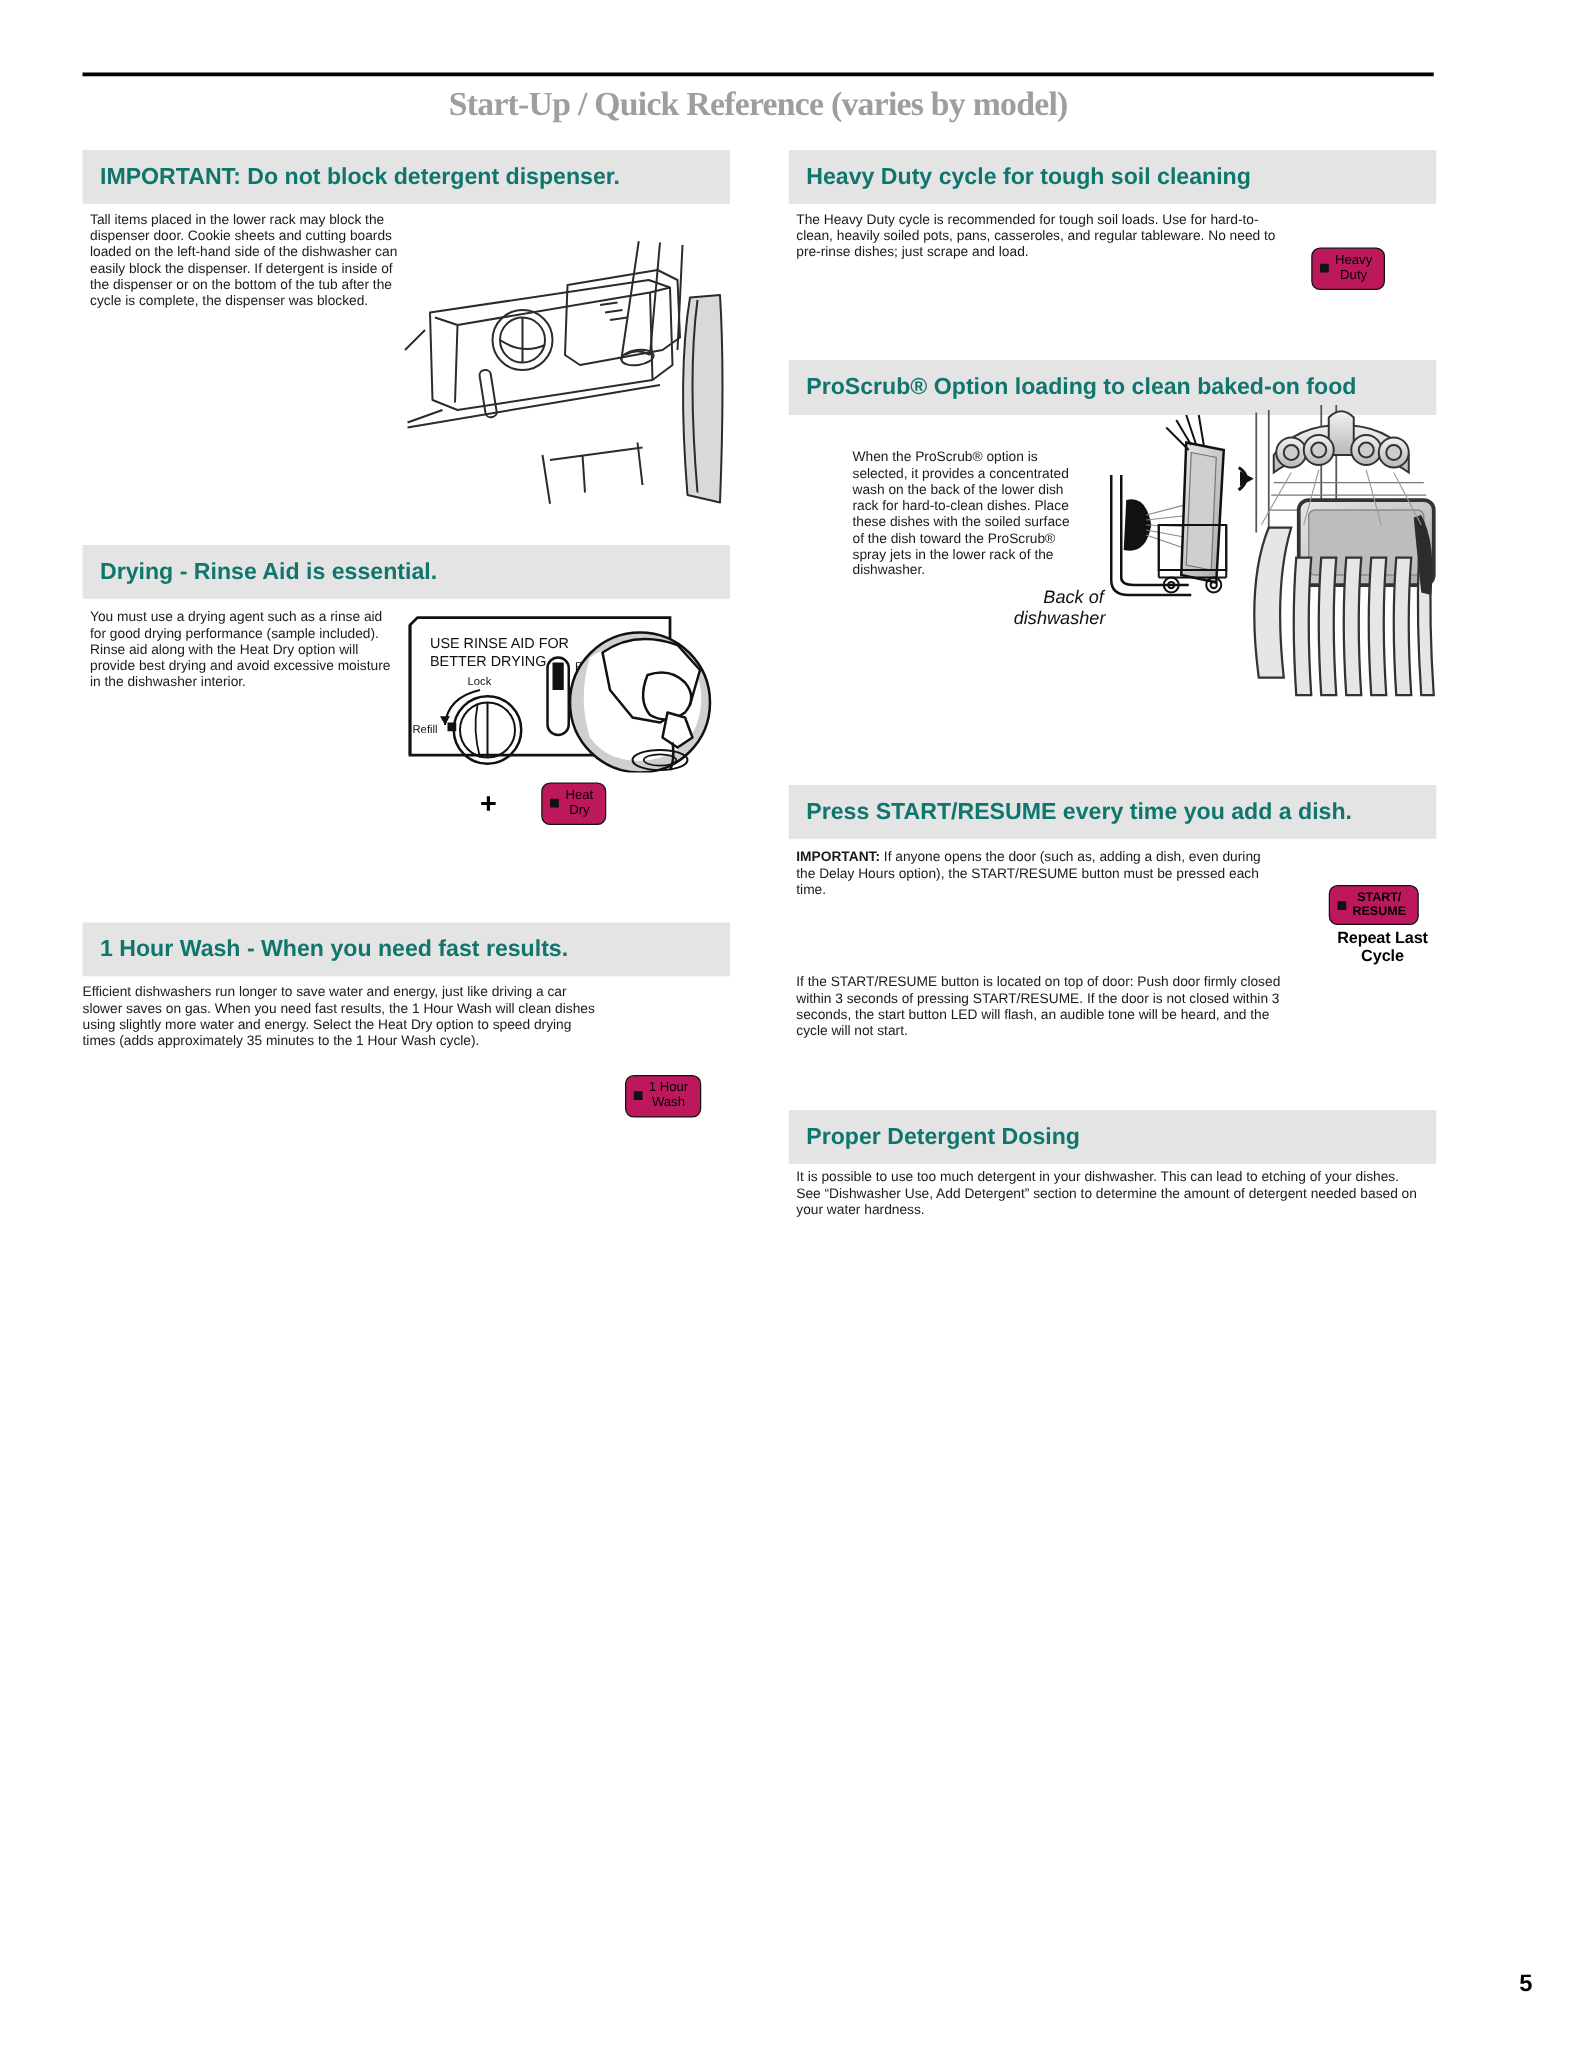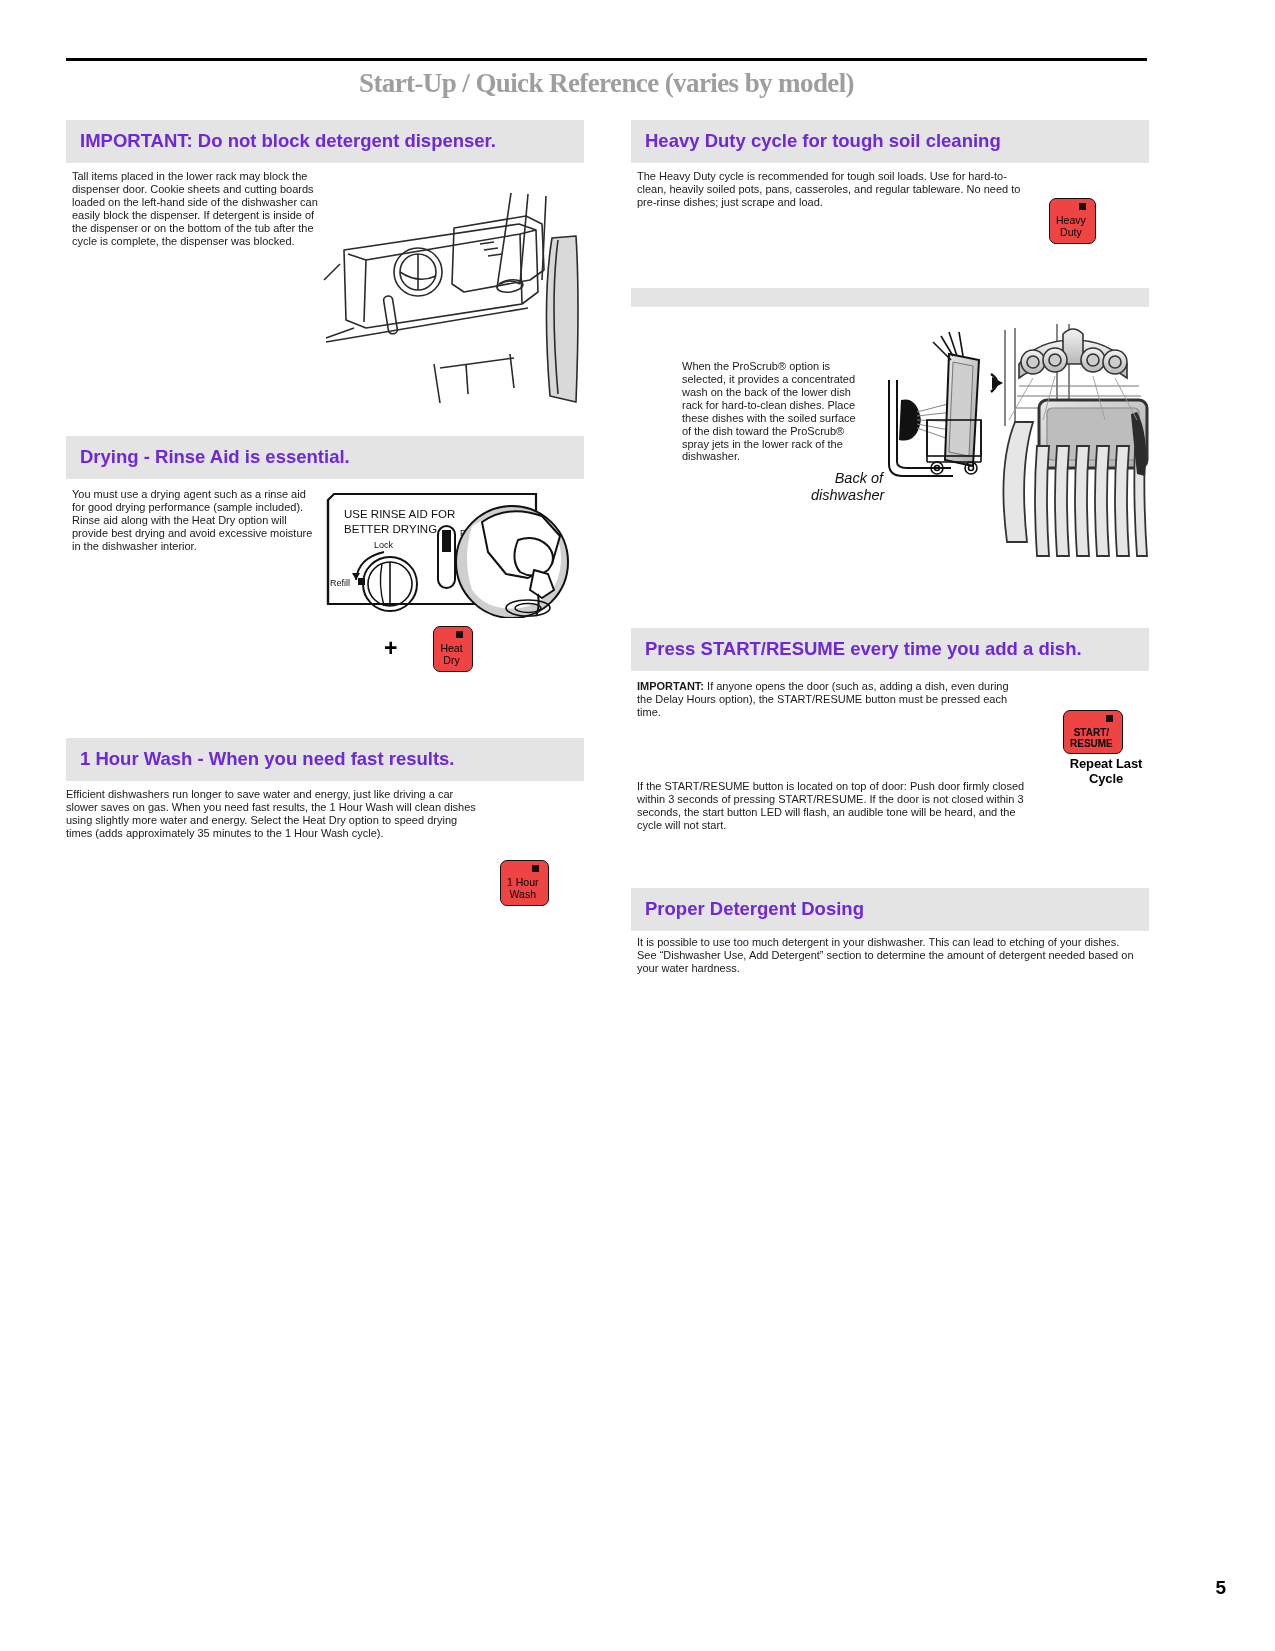--- a/index.html
+++ b/index.html
@@ -45,47 +45,46 @@
     top: 120px;
   }
   .col-left { left: 66px; width: 518px; }
   .col-right { left: 631px; width: 518px; }
 
   .band {
     background: #e4e4e4;
     font-weight: bold;
     font-size: 18.5px;
     line-height: 1.33;
-    color: #6d28d9;
+    color: #0f766e;
     padding: 9px 0 9px 14px;
     box-sizing: border-box;
   }
   .band.tall { padding-bottom: 10px; }
 
   .body-text {
     font-size: 11px;
     line-height: 1.175;
     color: #1a1a1a;
   }
   .body-text p { margin: 0 0 12px 0; }
   .body-text p:last-child { margin-bottom: 0; }
 
   .sec { position: relative; }
 
   
   .ctl {
     display: inline-flex;
-    align-items: flex-end;
+    align-items: center;
     gap: 5px;
     border: 1.6px solid #111;
     border-radius: 7px;
-    background: #ef4444;
+    background: #be185d;
     padding: 4px 9px 4px 6px;
     box-sizing: border-box;
-    flex-direction: column;
   }
   .ctl .led {
     width: 7px; height: 7px;
     background: #111;
     flex: 0 0 auto;
   }
   .ctl .lbl {
     font-size: 10.5px;
     line-height: 1.12;
     text-align: center;
@@ -261,20 +260,21 @@
 
       <span class="ctl" style="position:absolute; left:418px; top:78px;">
         <span class="led"></span>
         <span class="lbl">Heavy
 Duty</span>
       </span>
     </div>
 
     <div class="sec" style="margin-top:8px; height:330px;">
       <div class="band tall" style="width:518px;">
+        <div>ProScrub® Option loading to clean baked-on food</div>
       </div>
 
       <div class="body-text" style="position:absolute; left:6px; top:72px; width:176px;margin-left:45px;">When the ProScrub® option is selected, it provides a concentrated wash on the back of the lower dish rack for hard-to-clean dishes. Place these dishes with the soiled surface of the dish toward the ProScrub® spray jets in the lower rack of the dishwasher.</div>
 
       <div style="position:absolute; left:180px; top:182px; width:72px;">
         <div class="fig-caption">Back of</div>
         <div class="fig-caption">dishwasher</div>
       </div>
 
       <div class="art" style="left:256px; top:28px;">

